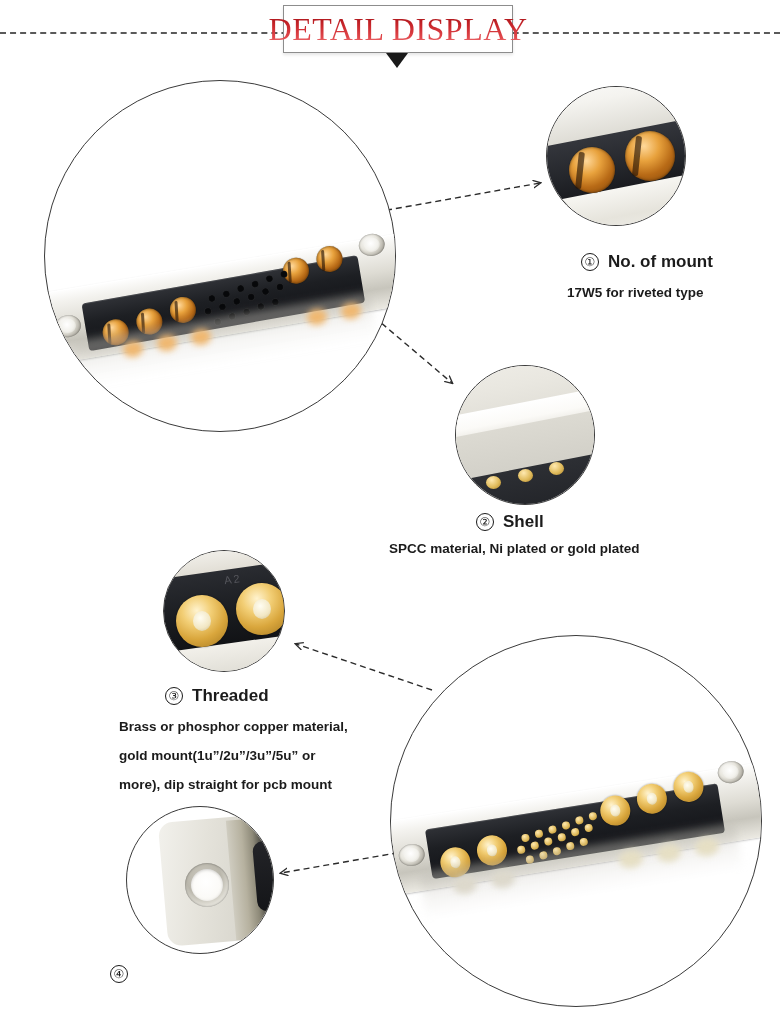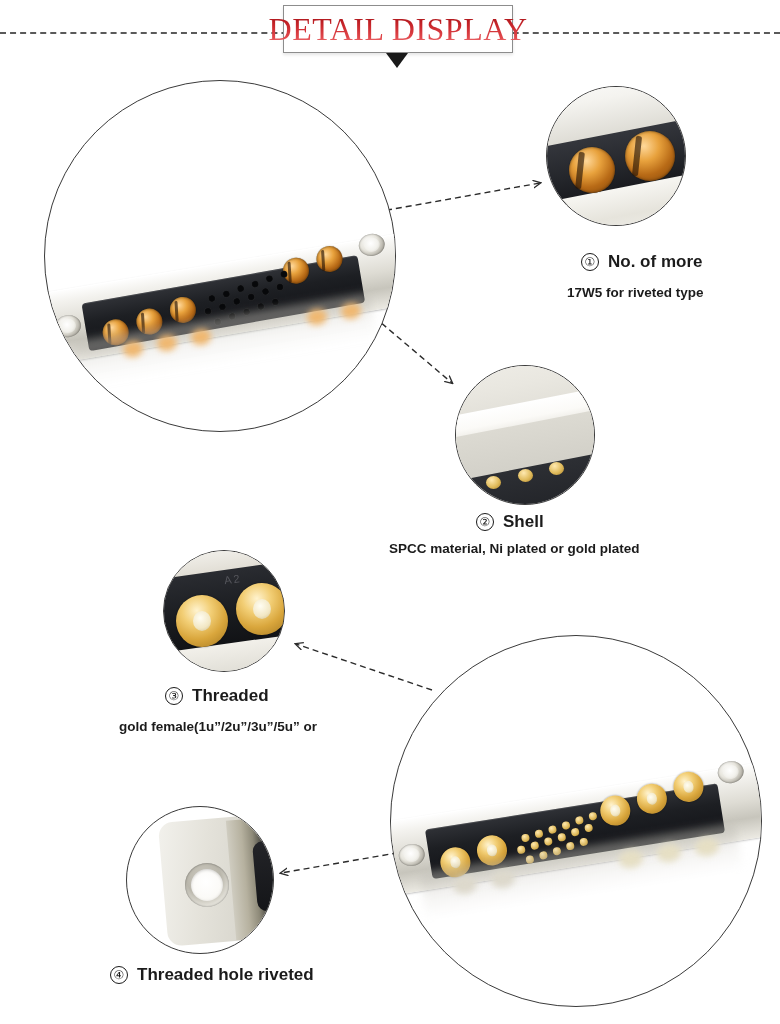--- a/index.html
+++ b/index.html
@@ -201,21 +201,21 @@
   <div style="position:absolute; left:-30px; top:100px; width:220px; height:70px;
               background:linear-gradient(180deg,#f7f6f2 0%,#e6e4dc 40%,#f6f5f1 100%);
               transform:rotate(-11deg);"></div>
   <div class="pwr-f" style="left:22px; top:60px; width:46px; height:46px;"></div>
   <div class="pwr-f" style="left:78px; top:44px; width:50px; height:50px;"></div>
 </div>
 
 <div class="callout" style="left:581px; top:252px;">
   <div class="callout-title">
     <span class="num">①</span>
-    <span>No. of more</span>
+    <span>No. of mount</span>
   </div>
 </div>
 <div class="callout callout-desc" style="left:567px; top:285px;">
   <div>17W5 for riveted type</div>
 </div>
 
 <div class="circle" style="left:455px; top:365px; width:140px; height:140px;">
   <div style="position:absolute; left:-30px; top:-40px; width:220px; height:100px;
               background:linear-gradient(180deg,#f3f1ec 0%,#e9e7e0 55%,#dddbd3 100%);
               transform:rotate(-11deg);"></div>
@@ -259,21 +259,23 @@
   <div class="pwr-m" style="left:72px; top:32px; width:52px; height:52px;"></div>
 </div>
 
 <div class="callout" style="left:165px; top:686px;">
   <div class="callout-title">
     <span class="num">③</span>
     <span>Threaded</span>
   </div>
 </div>
 <div class="callout callout-desc desc-multi" style="left:119px; top:712px;">
-  <div>gold female(1u”/2u”/3u”/5u” or</div>
+  <div>Brass or phosphor copper material,</div>
+  <div>gold mount(1u”/2u”/3u”/5u” or</div>
+  <div>more), dip straight for pcb mount</div>
 </div>
 
 <div class="circle" style="left:126px; top:806px; width:148px; height:148px;">
   <div style="position:absolute; left:36px; top:12px; width:92px; height:124px;
               border-radius:14px;
               background:linear-gradient(100deg,#f2f1ec 0%,#e4e2da 45%,#d4d2c9 100%);
               transform:rotate(-5deg);"></div>
   <div style="position:absolute; left:104px; top:12px; width:36px; height:120px;
               border-radius:0 14px 14px 0;
               background:linear-gradient(90deg,#cfccc0 0%,#b6b19f 40%,#8e8a79 70%,#3b3b38 100%);
@@ -286,21 +288,20 @@
               background:radial-gradient(circle at 42% 34%, #cfccc2 0%, #b9b6ab 45%, #e8e6de 75%, #f6f5f1 100%);"></div>
   <div style="position:absolute; left:64px; top:62px; width:32px; height:32px;
               border-radius:50%;
               background:radial-gradient(circle at 46% 40%,#ffffff 0%,#fbfaf7 60%,#eeece6 100%);
               box-shadow:inset 0 1px 3px rgba(0,0,0,0.18);"></div>
 </div>
 
 <div class="callout" style="left:110px; top:965px;">
   <div class="callout-title">
     <span class="num">④</span>
-    <span>Threaded hole riveted</span>
   </div>
 </div>
 
 <div class="circle" style="left:390px; top:635px; width:372px; height:372px;">
 
   <div class="conn" style="left:-10px; top:130px; width:390px; height:130px; transform:rotate(-9deg);">
     <div class="conn-flange" style="left:0; top:26px; width:390px; height:74px;"></div>
     <div class="mnt-hole" style="left:16px; top:52px; width:26px; height:22px;">
       <div class="mnt-hole-inner" style="left:5px; top:4px; width:16px; height:14px;"></div>
     </div>

